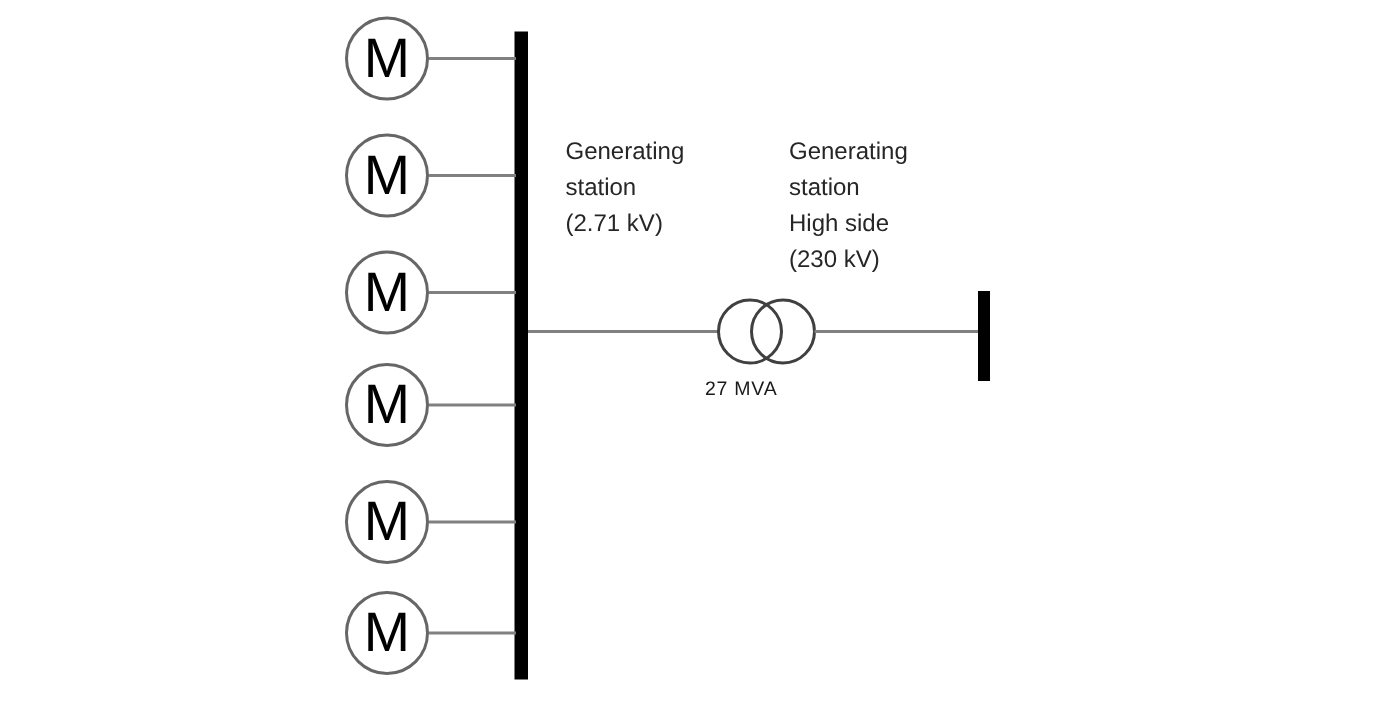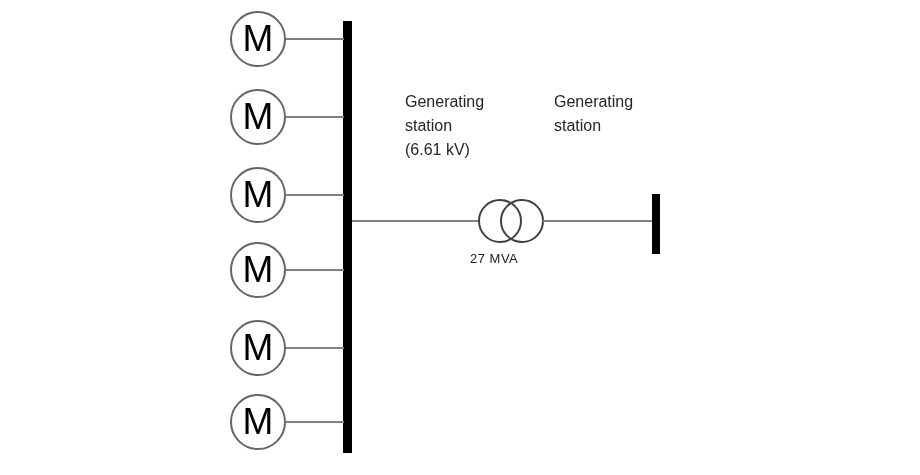--- a/index.html
+++ b/index.html
@@ -97,21 +97,21 @@
   .station-label {
     position: absolute;
     top: 90px;
     font-size: 16px;
     line-height: 24px;
     color: #262626;
     white-space: nowrap;
   }
   #low-side-label  { left: 377px; }
   #high-side-label { left: 526px; }
-  .station-label div { height: 24px; margin-left: 28px; }
+  .station-label div { height: 24px; }
 </style>
 </head>
 <body>
 
 <div id="canvas">
 
   <div class="bus" id="low-bus"></div>
 
   <div class="motor-unit" style="top:11px">
     <div class="motor-circle">
@@ -146,25 +146,27 @@
   <div class="motor-unit" style="top:394px">
     <div class="motor-circle">
       <span class="motor-m">M</span>
     </div>
     <div class="motor-stub"></div>
   </div>
 
   <div class="station-label" id="low-side-label">
     <div>Generating</div>
     <div>station</div>
-    <div>(6.61 kV)</div>
+    <div>(2.71 kV)</div>
   </div>
   <div class="station-label" id="high-side-label">
     <div>Generating</div>
     <div>station</div>
+    <div>High side</div>
+    <div>(230 kV)</div>
   </div>
 
   <div class="hline" id="line-bus-to-xfmr"></div>
 
   <div class="xfmr-circle" id="xfmr-primary"></div>
   <div class="xfmr-circle" id="xfmr-secondary"></div>
   <div id="xfmr-rating">27 MVA</div>
 
   <div class="hline" id="line-xfmr-to-bus"></div>
 

